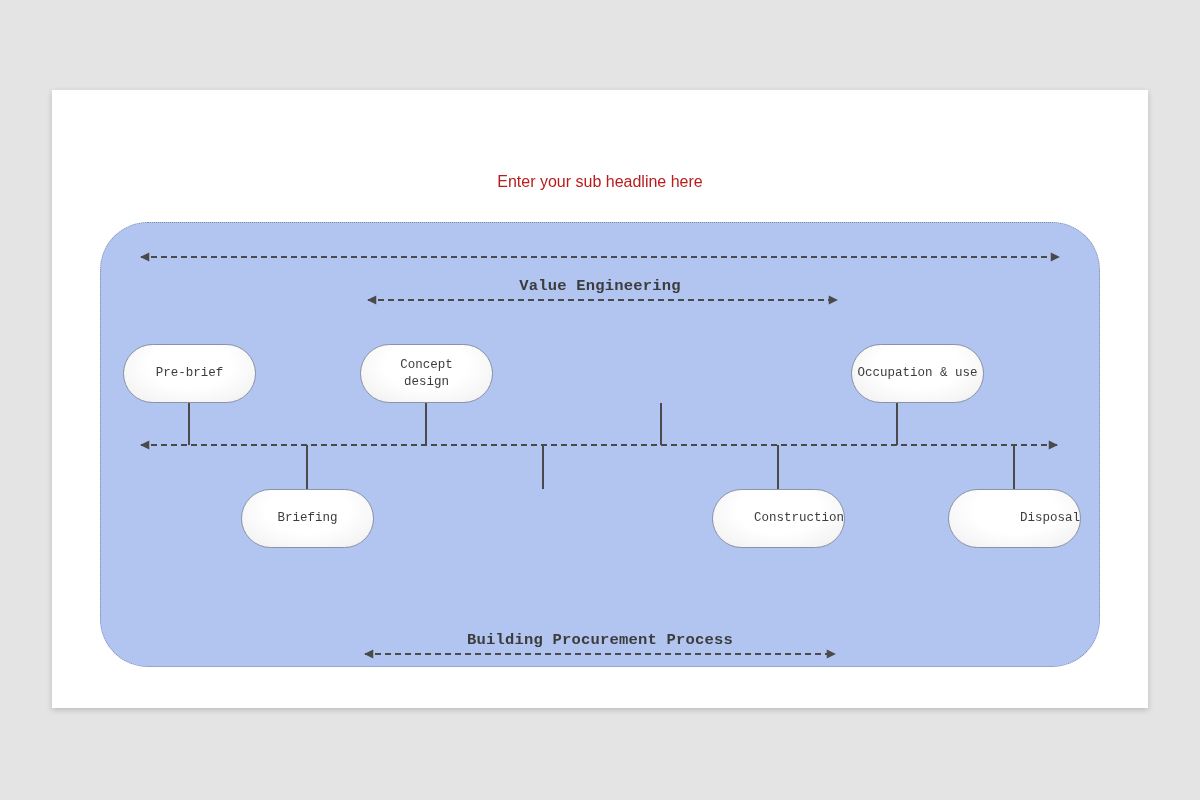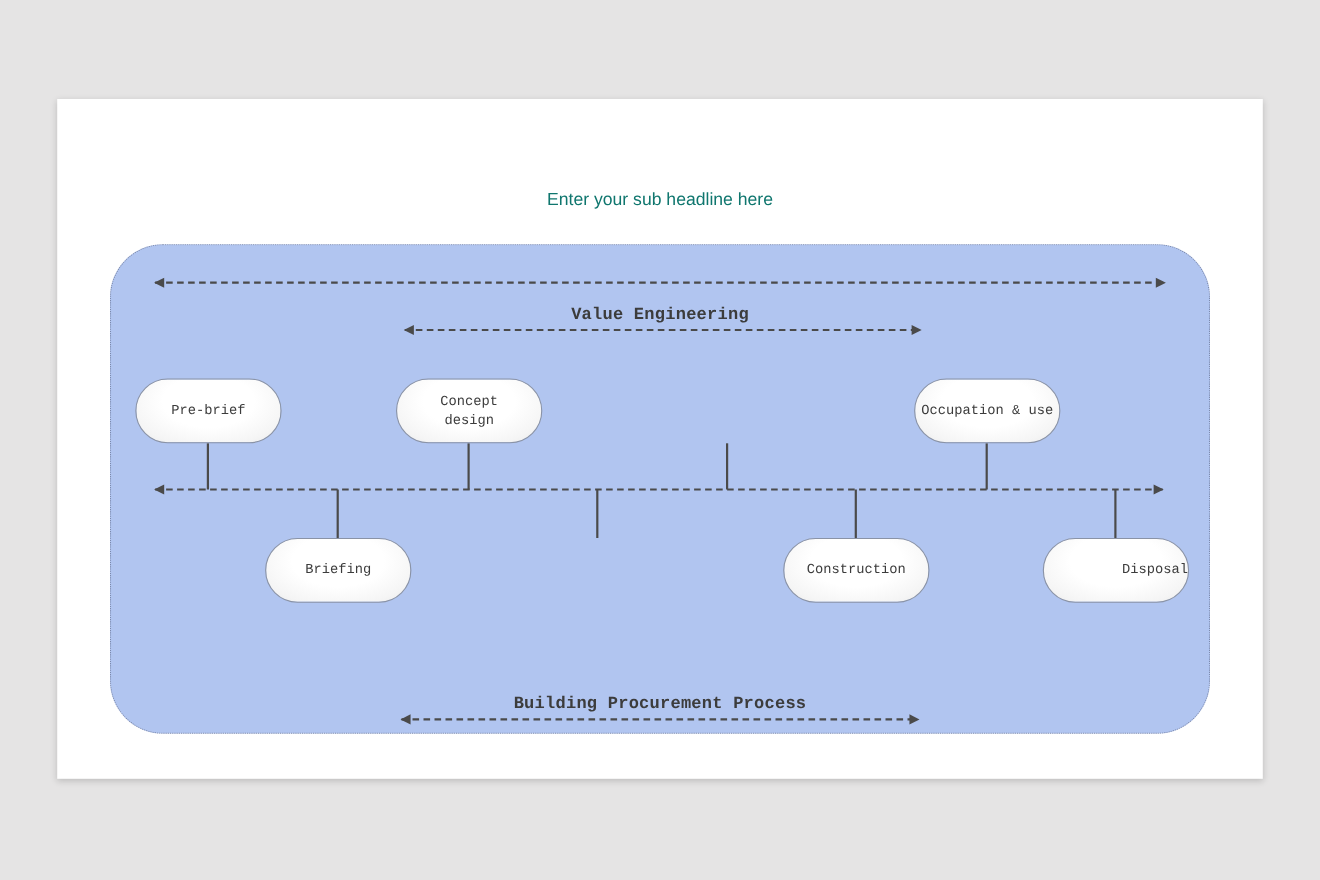--- a/index.html
+++ b/index.html
@@ -38,21 +38,21 @@
     font-weight: 400;
     letter-spacing: 0.5px;
     color: var(--title-color);
   }
   .subtitle {
     position: absolute;
     left: 0; top: 83px; width: 100%;
     text-align: center;
     font-size: 16px;
     font-weight: 400;
-    color: #0f766e;
+    color: #b91c1c;
   }
   .panel {
     position: absolute;
     left: 48px; top: 132px;
     width: 1000px; height: 445px;
     background: var(--panel-fill);
     border: 1px dotted var(--panel-border);
     border-radius: 48px;
     font-family: Liberation Mono, monospace;
   }
@@ -97,24 +97,24 @@
   .node span {
     font-size: 12.5px;
     line-height: 1.3;
     color: var(--text-dark);
     text-align: center;
     white-space: pre-line;
   }
   .n1 { left: 22px;  top: 121px; }
   .n2 { left: 259px; top: 121px; }
   .n3 { left: 493px; top: 121px; }
-  .n4 { left: 730px; top: 121px; align-items: center; }
+  .n4 { left: 750px; top: 121px; align-items: center; }
   .n5 { left: 140px; top: 266px; }
   .n6 { left: 375px; top: 266px; }
-  .n7 { left: 611px; top: 266px; }
+  .n7 { left: 611px; top: 266px; justify-content: flex-end; }
   .n8 { left: 847px; top: 266px; justify-content: flex-end; }
 </style>
 </head>
 <body>
 
 <div class="canvas">
   <div class="slide">
 
     <div class="subtitle">Enter your sub headline here</div>
 

